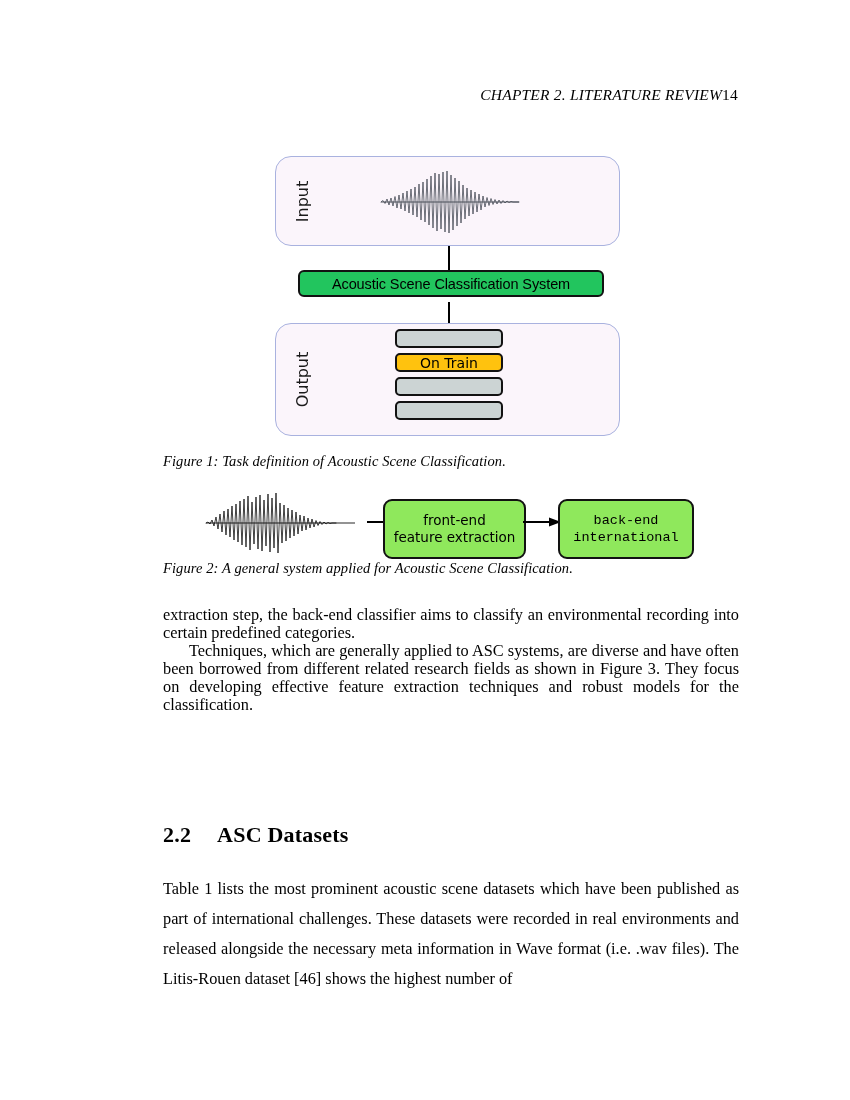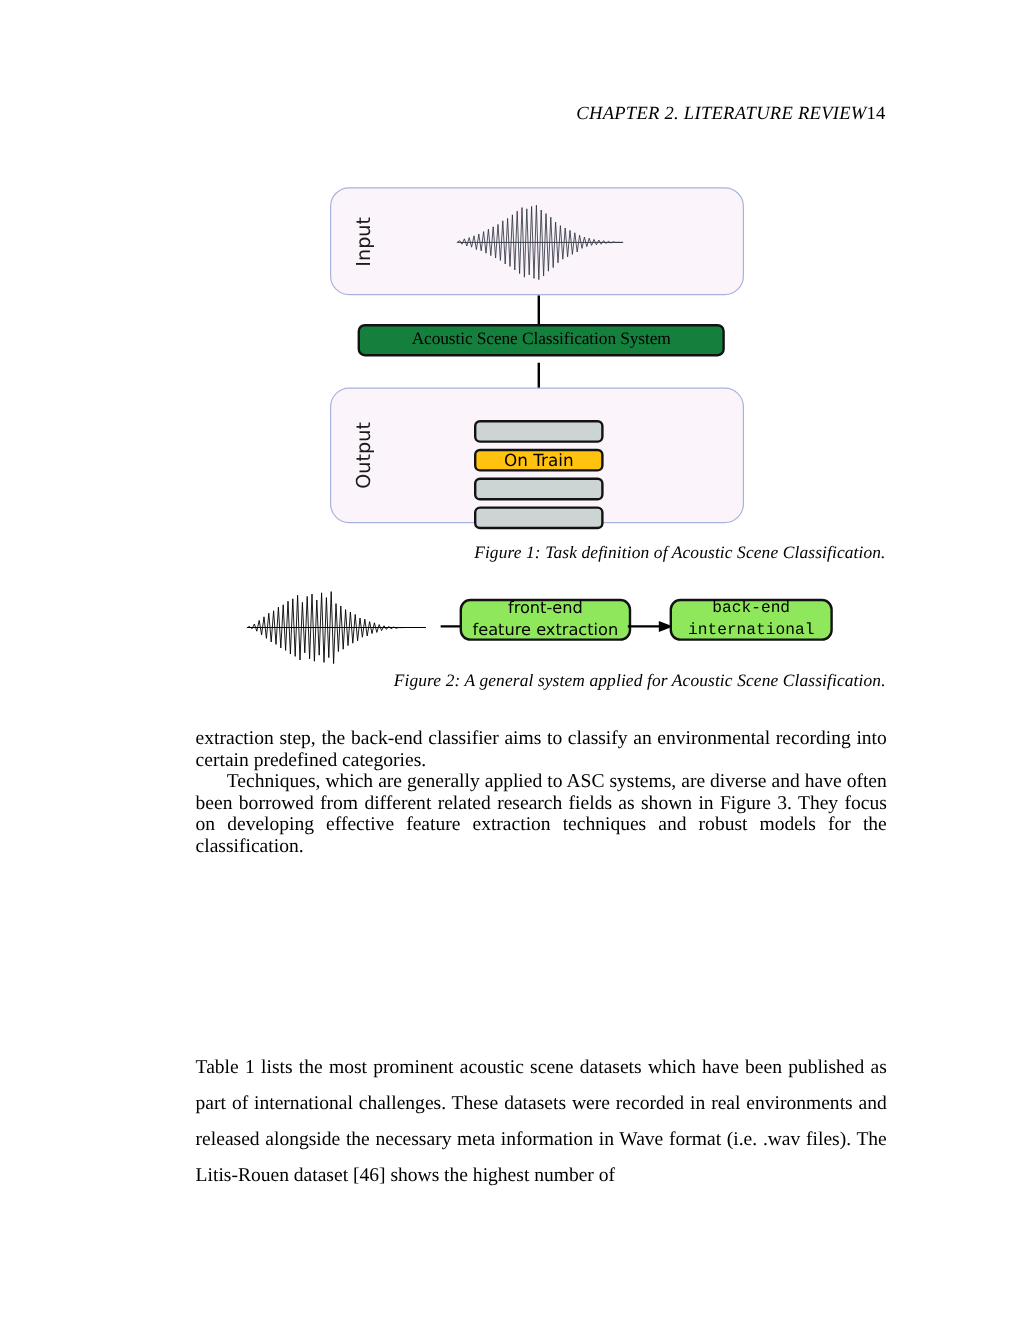--- a/index.html
+++ b/index.html
@@ -100,38 +100,38 @@
   .arrow-v.a1 { left: 167px; top: 90px;  height: 38px; }
   .arrow-v.a2 { left: 167px; top: 146px; height: 44px; }
 
   
   .asc-bar {
     position: absolute;
     left: 23px;
     top: 114px;
     width: 306px;
     height: 27px;
-    background: #15803d;
+    background: #22c55e;
     border: 2px solid #121212;
     border-radius: 6px;
     box-sizing: border-box;
     display: flex;
     align-items: center;
     justify-content: center;
-    font-family: Liberation Serif, serif;
+    font-family: Liberation Sans, sans-serif;
     font-size: 14.5px;
     color: #000;
     letter-spacing: -0.1px;
   }
 
   
   .stack {
     position: absolute;
     left: 119px;
-    top: 26px;
+    top: 5px;
     width: 108px;
   }
   .stack .bar {
     height: 19px;
     margin-bottom: 5px;
     border: 2px solid #121212;
     border-radius: 5px;
     box-sizing: border-box;
     background: #ccd4d4;
     display: flex;
@@ -142,21 +142,21 @@
     color: #000;
   }
   .stack .bar.hl { background: #ffc20e; }
   .stack .bar:last-child { margin-bottom: 0; }
 
   
   .caption {
     position: absolute;
     width: 575px;
     left: 163px;
-    text-align: right;
+    text-align: left;
     font-style: italic;
     font-size: 14.5px;
     letter-spacing: 0.1px;
   }
   .caption.c1 { top: 453px; }
   .caption.c2 { top: 560px; }
 
   
   .fig2 {
     position: absolute;
@@ -178,21 +178,21 @@
     position: absolute;
     height: 12px;
   }
   .arrow-h svg { display:block; width:100%; height:100%; }
   .arrow-h.h1 { left: 162px; top: 26px; width: 60px; }
   .arrow-h.h2 { left: 318px; top: 26px; width: 38px; }
 
   .gbox {
     position: absolute;
     top: 9px;
-    height: 35px;
+    height: 60px;
     background: #8fe85c;
     border: 2px solid #121212;
     border-radius: 9px;
     box-sizing: border-box;
     display: flex;
     flex-direction: column;
     align-items: center;
     justify-content: center;
     font-family: "DejaVu Sans", "Liberation Sans", sans-serif;
     font-size: 13.5px;
@@ -351,18 +351,21 @@
     </div>
   </div>
 
   <div class="caption c2">Figure 2: A general system applied for Acoustic Scene Classification.</div>
 
   <div class="body">
     <p>extraction step, the back-end classifier aims to classify an environmental recording into certain predefined categories.</p>
     <p class="indent">Techniques, which are generally applied to ASC systems, are diverse and have often been borrowed from different related research fields as shown in Figure 3. They focus on developing effective feature extraction techniques and robust models for the classification.</p>
   </div>
 
+  <div class="sec-head">
+    <span class="num">2.2</span><span>ASC Datasets</span>
+  </div>
 
   <div class="body2">
     <p>Table 1 lists the most prominent acoustic scene datasets which have been published as part of international challenges. These datasets were recorded in real environments and released alongside the necessary meta information in Wave format (i.e. .wav files). The Litis-Rouen dataset [46] shows the highest number of</p>
   </div>
 
 </div>
 
 </body></html>

